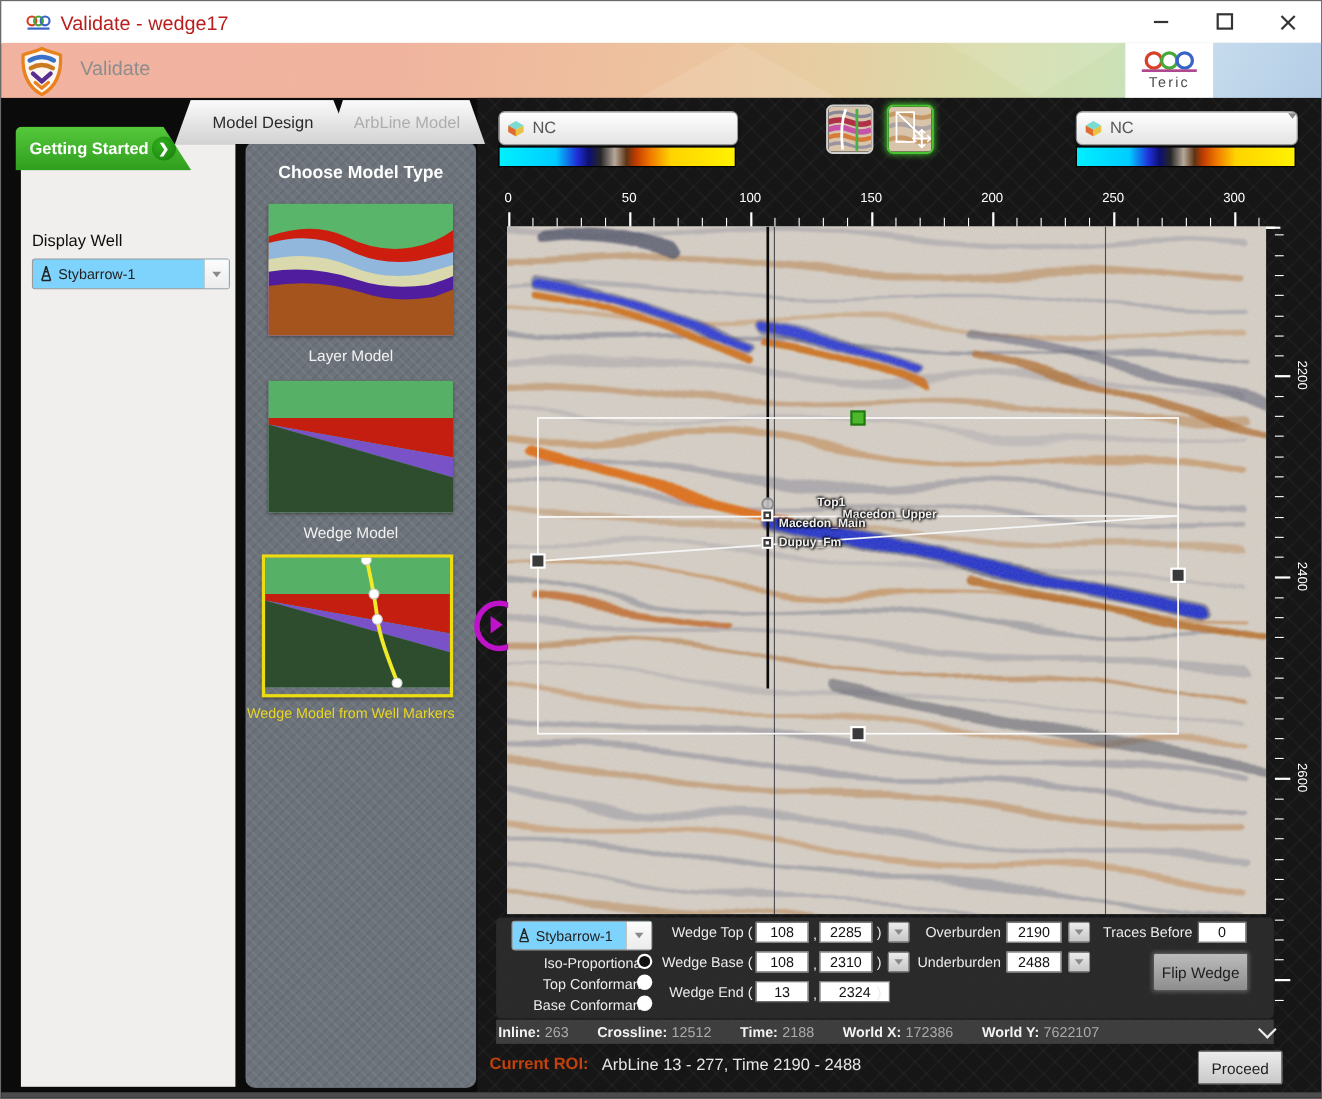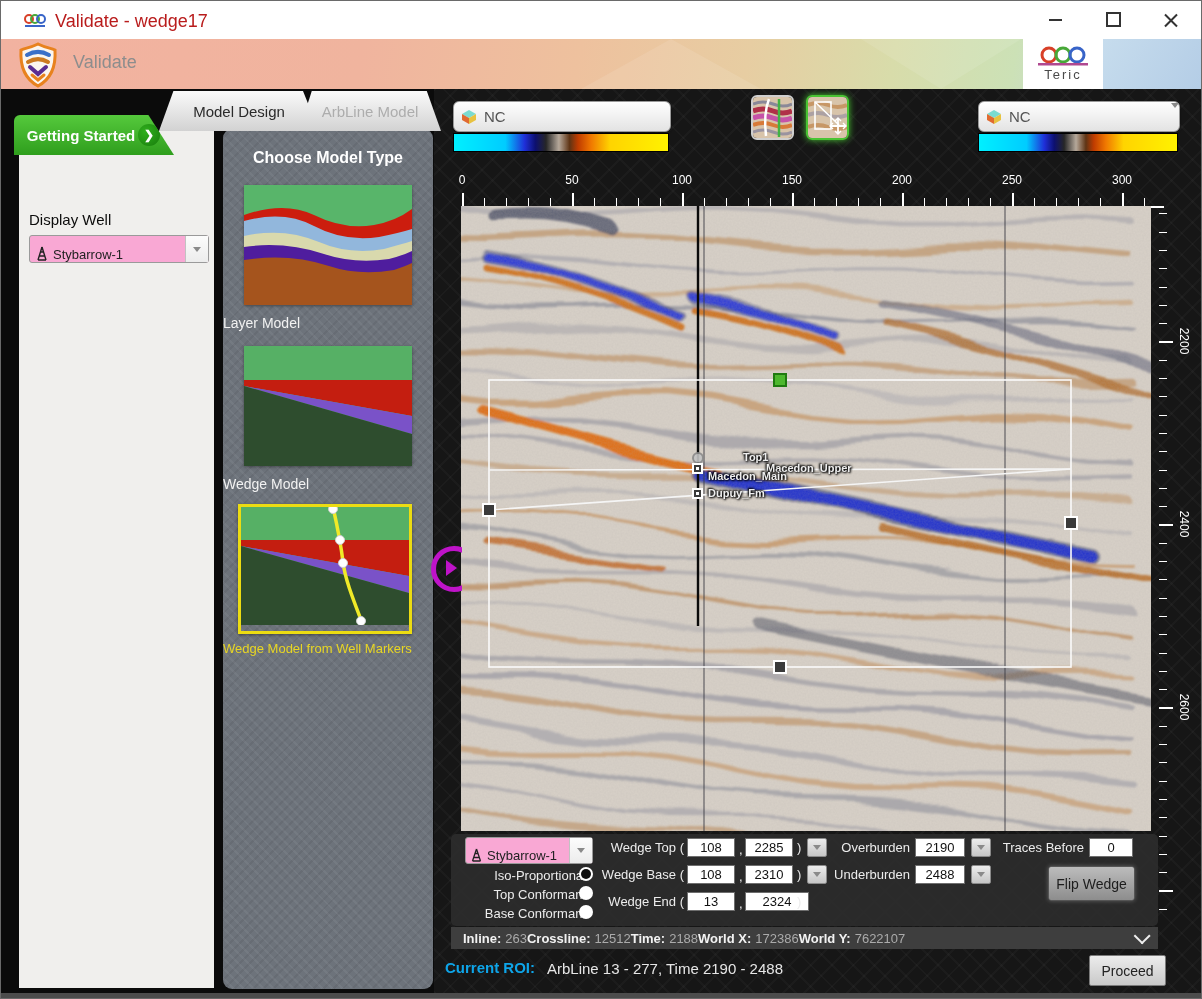--- a/index.html
+++ b/index.html
@@ -35,33 +35,33 @@
   .tab-gray{background:linear-gradient(#fafafa,#d2d2d2);color:#2a2a2a;
     clip-path:polygon(9% 0,90% 0,100% 100%,0 100%);}
   .tab-md{left:158px;width:160px;z-index:5;}
   .tab-fm{left:298px;width:142px;z-index:4;color:#adadad;}
   
   .left-panel{left:18px;top:130px;width:195px;height:857px;background:#f0efed;}
   .well-btn{left:10px;top:18px;width:173px;height:48px;background:linear-gradient(#fdfdfd,#eeeeec);
     border:1px solid #c2c2c2;border-radius:8px;display:flex;align-items:center;justify-content:center;gap:7px;
     font-size:16px;color:#3c3c3c;box-shadow:0 1px 2px rgba(0,0,0,.12);}
   .display-well-label{left:10px;top:80px;font-size:15px;color:#0c0c0c;}
-  .combo{background:#f9a8d4;border:1px solid #9a9a9a;border-radius:3px;display:flex;align-items:flex-end;}
+  .combo{background:#7dd3fc;border:1px solid #9a9a9a;border-radius:3px;display:flex;align-items:center;}
   .well-select{left:10px;top:104px;width:178px;height:26px;}
   .combo .txt{font-size:13px;color:#222;margin-left:4px;flex:1;}
   .combo .arrow-box{width:22px;align-self:stretch;border-left:1px solid #c2c2c2;display:flex;align-items:center;justify-content:center;background:linear-gradient(#fcfcfc,#ececec);}
   .tri-down{width:0;height:0;border-left:4px solid transparent;border-right:4px solid transparent;border-top:5px solid #8a8a8a;}
   
   .model-panel{left:222px;top:128px;width:210px;height:860px;border-radius:9px;background-color:#6d737b;
     background-image:repeating-linear-gradient(45deg,rgba(255,255,255,.05) 0 2px,transparent 2px 7px),
                      repeating-linear-gradient(-45deg,rgba(0,0,0,.06) 0 2px,transparent 2px 7px);}
   .model-title{left:0;top:20px;width:210px;text-align:center;color:#fff;font-size:16px;font-weight:bold;}
   .thumb{left:21px;width:168px;height:120px;box-shadow:0 1px 3px rgba(0,0,0,.4);}
   .thumb svg{display:block;}
-  .thumb-cap{left:0;width:192px;text-align:left;color:#f2f2f2;font-size:14px;}
+  .thumb-cap{left:0;width:192px;text-align:center;color:#f2f2f2;font-size:14px;}
   .thumb-sel{left:15px;width:168px;height:124px;border:3px solid #ecdc12;}
   .cap-sel{color:#e8d623;font-size:13px;line-height:15px;}
   
   .right-bg{left:433px;top:88px;width:769px;height:904px;background-color:#161616;
     background-image:repeating-linear-gradient(45deg,rgba(255,255,255,.028) 0 2px,transparent 2px 15px),
                      repeating-linear-gradient(135deg,rgba(255,255,255,.028) 0 2px,transparent 2px 15px);}
   .nc-combo{height:29px;border-radius:6px;background:linear-gradient(#ffffff,#e3e3e3);border:1px solid #9a9a9a;
     display:flex;align-items:center;box-shadow:0 1px 2px rgba(0,0,0,.5);}
   .nc-combo .txt{font-size:15px;color:#555;margin-left:6px;flex:1;}
   .colorbar{height:17px;border:1px solid #000;}
@@ -96,25 +96,25 @@
   .dd-btn{position:absolute;width:20px;height:19px;background:linear-gradient(#ececec,#c6c6c6);border:1px solid #8a8a8a;
     box-sizing:border-box;display:flex;align-items:center;justify-content:center;border-radius:2px;}
   .radio{position:absolute;width:14px;height:14px;border-radius:50%;background:#fff;}
   .radio.sel::after{content:'';position:absolute;left:2px;top:2px;width:10px;height:10px;border-radius:50%;background:#101010;}
   .flip-btn{position:absolute;left:597px;top:32px;width:85px;height:33px;background:linear-gradient(#bcbcbc,#8d8d8d);
     border:1px solid #555;border-radius:3px;color:#1d1d1d;font-size:14px;display:flex;align-items:center;justify-content:center;
     box-shadow:0 0 4px rgba(255,255,255,.25);}
   .panel-combo{position:absolute;left:14px;top:3px;width:126px;height:25px;}
   
   .status-bar{left:450px;top:926px;width:707px;height:22px;background:#3e3e3e;display:flex;align-items:center;
-    padding:0 12px;box-sizing:border-box;gap:0;font-size:13px;}
+    padding:0 2px;box-sizing:border-box;gap:26px;font-size:13px;}
   .status-item b{color:#f2f2f2;font-size:13px;}
   .status-item span{color:#ababab;margin-left:4px;}
   .chev{margin-left:auto;width:10px;height:10px;border-right:2px solid #eee;border-bottom:2px solid #eee;transform:rotate(45deg) translateY(-3px);}
-  .roi-label{left:444px;top:958px;font-size:15px;font-weight:bold;color:#0ea5e9;}
+  .roi-label{left:444px;top:958px;font-size:15px;font-weight:bold;color:#c2410c;}
   .roi-value{left:546px;top:959px;font-size:15px;color:#e6e6e6;}
   .proceed-btn{left:1088px;top:954px;width:75px;height:29px;background:linear-gradient(#ececec,#c9c9c9);
     border:1px solid #7a7a7a;border-radius:2px;color:#222;font-size:14px;display:flex;align-items:center;justify-content:center;}
   .bottom-strip{left:0;top:992px;width:1202px;height:7px;background:#4c4c4c;}
 </style>
 </head>
 <body>
 
 <div class="abs titlebar">
   <svg class="abs" style="left:22px;top:11px" width="26" height="16">

